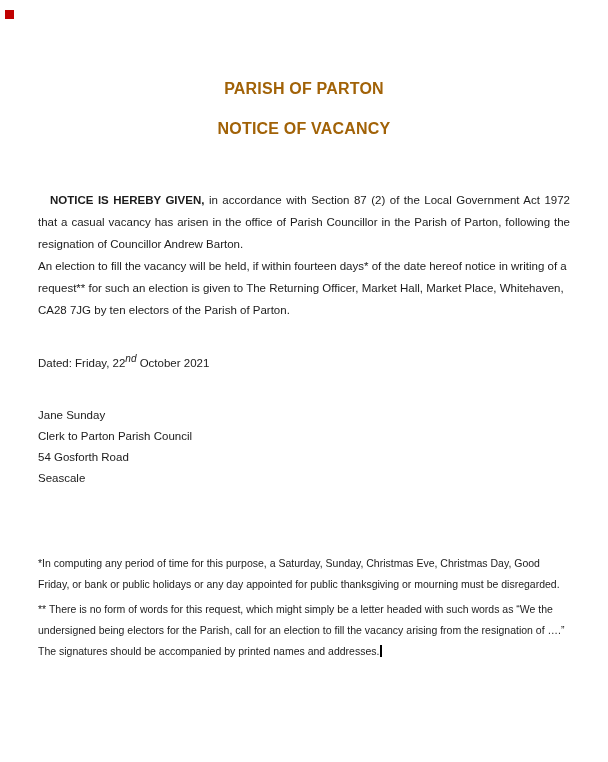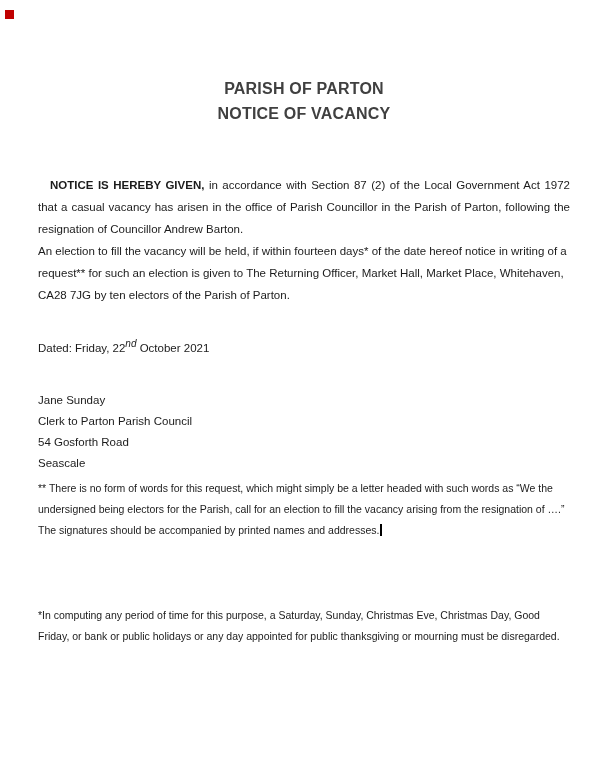--- a/index.html
+++ b/index.html
@@ -21,24 +21,24 @@
     width: 9px;
     height: 9px;
     background: #c00000;
   }
   .doc-title {
     margin: 0;
     font-size: 16px;
     line-height: 17px;
     font-weight: 700;
     text-align: center;
-    color: #404040;
+    color: #a16207;
     letter-spacing: 0.2px;
   }
-  .doc-title.second { margin-top: 8px; }
+  .doc-title.second { margin-top: 23px; }
   .para {
     margin: 0;
     font-size: 11.5px;
     line-height: 22px;
   }
   .para.p1 { margin-top: 52px; text-align: justify; }
   .para.p2 { text-align: left; }
   .para.dated { margin-top: 31px; }
   .para .lead { font-weight: 700; padding-left: 12px; }
   sup.ord { font-size: 10px; vertical-align: super; line-height: 0; font-style: italic; }
@@ -80,17 +80,17 @@
 
   <p class="para dated"><span>Dated: Friday, 22</span><sup class="ord">nd</sup><span> October 2021</span></p>
 
   <div class="address">
     <div>Jane Sunday</div>
     <div>Clerk to Parton Parish Council</div>
     <div>54 Gosforth Road</div>
     <div>Seascale</div>
   </div>
 
+  <p class="foot f1">*In computing any period of time for this purpose, a Saturday, Sunday, Christmas Eve, Christmas Day, Good Friday, or bank or public holidays or any day appointed for public thanksgiving or mourning must be disregarded.</p>
+
   <p class="foot f2"><span>** There is no form of words for this request, which might simply be a letter headed with such words as “We the undersigned being electors for the Parish, call for an election to fill the vacancy arising from the resignation of ….”  The signatures should be accompanied by printed names and addresses.</span><span class="caret"></span></p>
-
-  <p class="foot f1">*In computing any period of time for this purpose, a Saturday, Sunday, Christmas Eve, Christmas Day, Good Friday, or bank or public holidays or any day appointed for public thanksgiving or mourning must be disregarded.</p>
 
 </div>
 
 </body></html>

